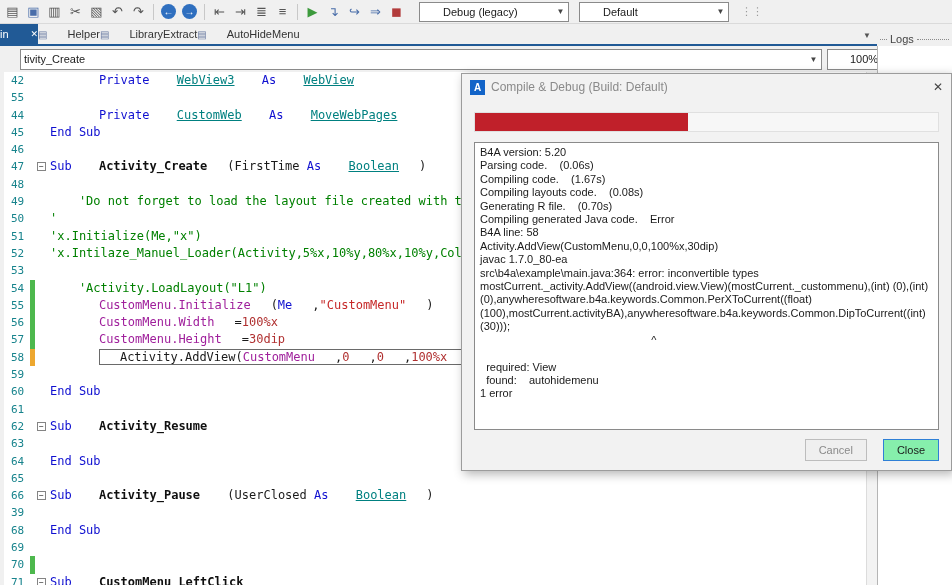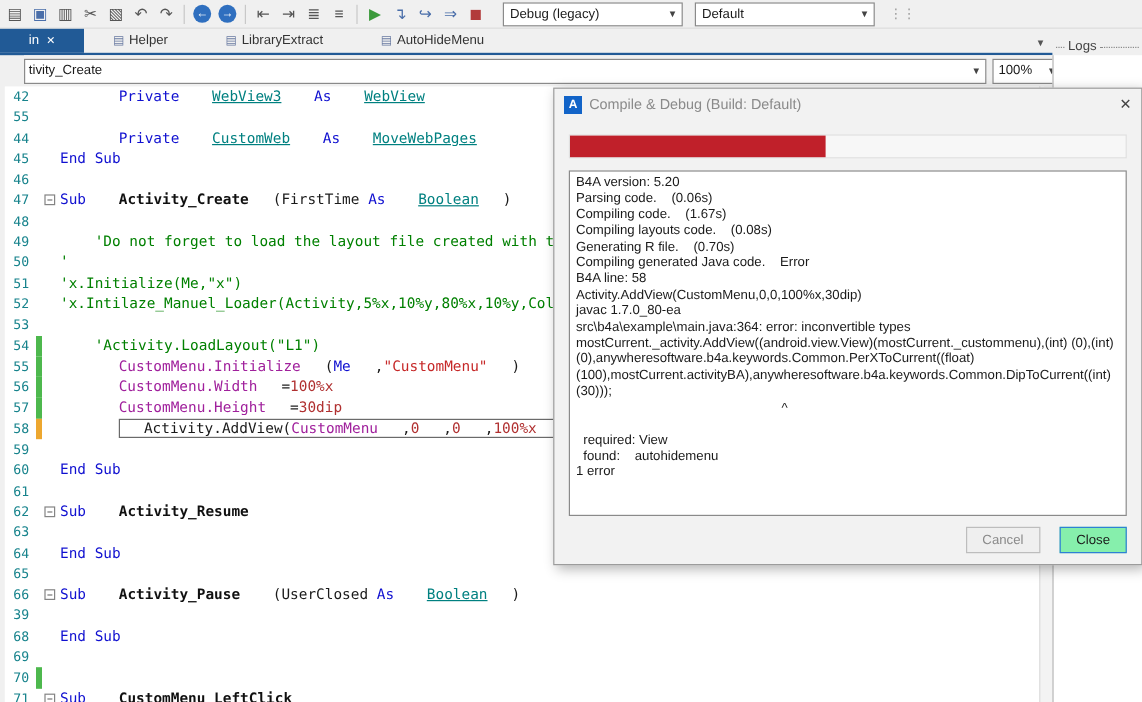--- a/index.html
+++ b/index.html
@@ -5,45 +5,45 @@
   html,body{margin:0;padding:0;background:#dcdcdc;font-family:"Liberation Sans",sans-serif;}
   .app{position:relative;width:952px;height:585px;overflow:hidden;background:#f0f0f0;}
 
   
   .toolbar{position:absolute;left:0;top:0;width:952px;height:24px;background:#f0f0f0;
            border-bottom:1px solid #dadada;display:flex;align-items:center;padding-left:2px;box-sizing:border-box;}
   .tbico{width:21px;height:18px;line-height:18px;text-align:center;font-size:13px;color:#555;cursor:default;flex:0 0 auto;}
   .tbico.circ{width:15px;height:15px;line-height:15px;border-radius:50%;background:#2f6fbf;color:#fff;font-size:10px;margin:0 3px;}
   .tbsep{width:1px;height:16px;background:#c8c8c8;margin:0 4px;flex:0 0 auto;}
   .tbcombo{height:20px;background:#fff;border:1px solid #8a8a8a;display:flex;align-items:center;
-           font-size:11px;color:#1a1a1a;padding-left:5px;box-sizing:border-box;flex:0 0 auto;}
+           font-size:11px;color:#1a1a1a;padding-left:23px;box-sizing:border-box;flex:0 0 auto;}
   .tbcombo .arrow{margin-left:auto;width:15px;text-align:center;color:#444;font-size:8px;}
   #combo-debug{width:150px;margin-left:12px;}
   #combo-config{width:150px;margin-left:10px;}
   .grip{margin-left:12px;color:#9a9a9a;font-size:11px;}
 
   
   .tabrow{position:absolute;left:0;top:24px;width:952px;height:22px;display:flex;background:#f0f0f0;}
   .tabs-strip{width:877px;display:flex;align-items:flex-end;border-bottom:2px solid #215a96;box-sizing:border-box;position:relative;}
-  .tab{height:20px;display:flex;align-items:center;padding:0 24px;font-size:11px;color:#333;gap:4px;cursor:default;}
+  .tab{height:20px;display:flex;align-items:center;padding:0 0;font-size:11px;color:#333;gap:20px;cursor:default;}
   .tab.active{background:#215a96;color:#fff;}
   .tabico{color:#6a7ba2;font-size:10px;}
   .tabclose{font-size:9px;margin-left:2px;}
   .tab-overflow{position:absolute;right:6px;bottom:4px;font-size:8px;color:#555;}
   .logs-header{width:75px;display:flex;align-items:center;font-size:11px;color:#444;padding-top:8px;box-sizing:border-box;}
   .dots{flex:1;border-top:1px dotted #8a8a8a;margin:0 3px;}
   .dots.left{flex:0 0 7px;}
 
   
   .navrow{position:absolute;left:0;top:46px;width:877px;height:26px;background:#f0f0f0;display:flex;align-items:center;margin-left:20px;}
   .combo{height:21px;background:#fff;border:1px solid #8a8a8a;display:flex;align-items:center;
          font-size:11px;color:#1a1a1a;box-sizing:border-box;}
   .combo .arrow{margin-left:auto;width:15px;text-align:center;color:#444;font-size:8px;}
   #nav-combo{width:802px;padding-left:3px;}
-  #zoom-combo{width:58px;margin-left:5px;padding-left:4px;align-items:center;}
+  #zoom-combo{width:58px;margin-left:5px;padding-left:22px;align-items:center;}
 
   
   .editor{position:absolute;left:4px;top:72px;width:866px;height:513px;background:#fff;overflow:hidden;}
   .vscroll{position:absolute;left:866px;top:72px;width:11px;height:513px;background:#f3f3f3;
            border-left:1px solid #dcdcdc;box-sizing:border-box;}
   .vthumb{position:absolute;left:2px;top:2px;width:7px;height:90px;background:#cfcfcf;}
   .crow{display:flex;height:17.3px;align-items:stretch;}
   .lnum{flex:0 0 26px;padding-left:7px;font:11px/17.3px "DejaVu Sans Mono",monospace;color:#17838c;box-sizing:border-box;}
   .cbar{flex:0 0 5px;}
   .cbar.green{background:#4db84d;}

